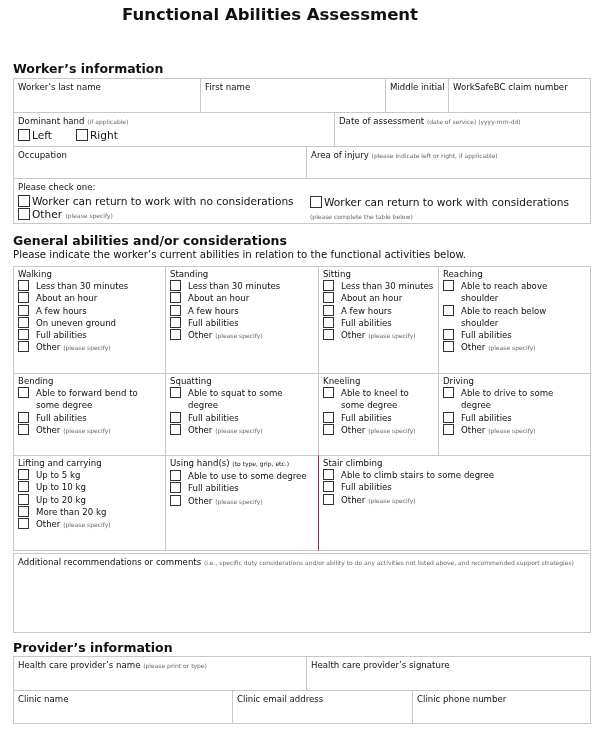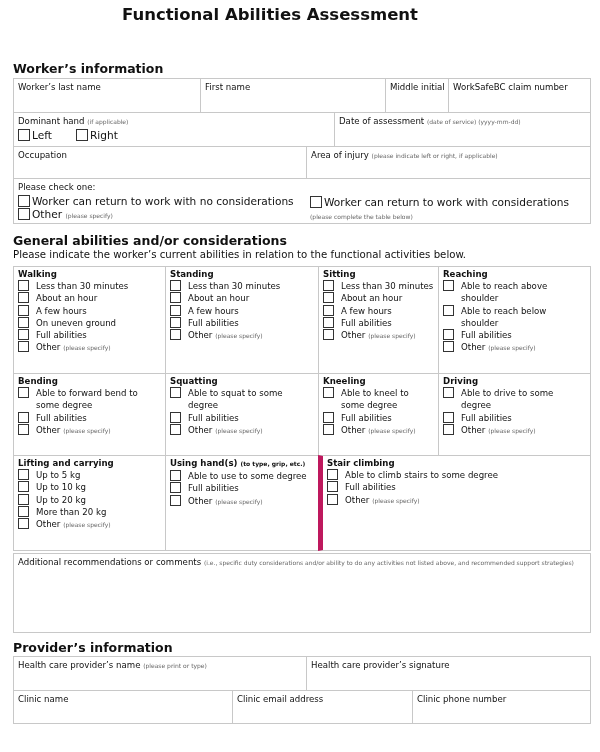--- a/index.html
+++ b/index.html
@@ -9,21 +9,21 @@
   .title { left: 0; width: 540px; top: 5px; text-align: center; font-size: 16.5px; font-weight: bold; }
   .section-h { left: 13px; font-size: 12.5px; font-weight: bold; }
   .intro { left: 13px; top: 249px; font-size: 10.2px; }
   .cell { position: absolute; border: 1px solid #c8c8c8; }
   .lbl { font-size: 8.6px; position: absolute; left: 4px; top: 3px; white-space: nowrap; }
   .hint { font-size: 6px; color: #666; font-weight: normal; }
   .cb { display: inline-block; width: 11px; height: 11px; border: 1px solid #333; background: #fff; vertical-align: middle; }
   .big-opt { position: absolute; font-size: 10.6px; display: flex; align-items: center; gap: 2px; white-space: nowrap; }
   .big-opt .cb { width: 12px; height: 12px; }
   .grid-cell { position: absolute; border: 1px solid #c8c8c8; padding: 2px 4px; }
-  .grid-cell .head { font-size: 8.6px; font-weight: bold; line-height: 10px; margin-bottom: 1px; white-space: nowrap; }
+  .grid-cell .head { font-size: 8.6px; font-weight: normal; line-height: 10px; margin-bottom: 1px; white-space: nowrap; }
   .opt { display: flex; align-items: flex-start; font-size: 8.6px; line-height: 12.5px; }
   .opt .cb { flex: 0 0 auto; margin-top: 0; margin-right: 7px; }
   .opt .t { line-height: 12.3px; }
   .footer { right: 10px; top: 776px; font-size: 11px; font-weight: bold; text-decoration: underline; }
 </style>
 </head>
 <body>
 
 <div class="abs title">Functional Abilities Assessment</div>
 
@@ -269,21 +269,21 @@
     </div>
   <div class="opt">
       <span class="cb"></span>
       <span class="t">Full abilities</span>
     </div>
   <div class="opt">
       <span class="cb"></span>
       <span class="t"><span>Other</span> <span class="hint">(please specify)</span></span>
     </div>
 </div>
-<div class="grid-cell" style="left:318px;top:455px;width:273px;height:96px;border-left:5px solid #be185d">
+<div class="grid-cell" style="left:318px;top:455px;width:273px;height:96px;border-left:1px solid #be185d">
   <div class="head">Stair climbing</div>
   <div class="opt">
       <span class="cb"></span>
       <span class="t">Able to climb stairs to some degree</span>
     </div>
   <div class="opt">
       <span class="cb"></span>
       <span class="t">Full abilities</span>
     </div>
   <div class="opt">

